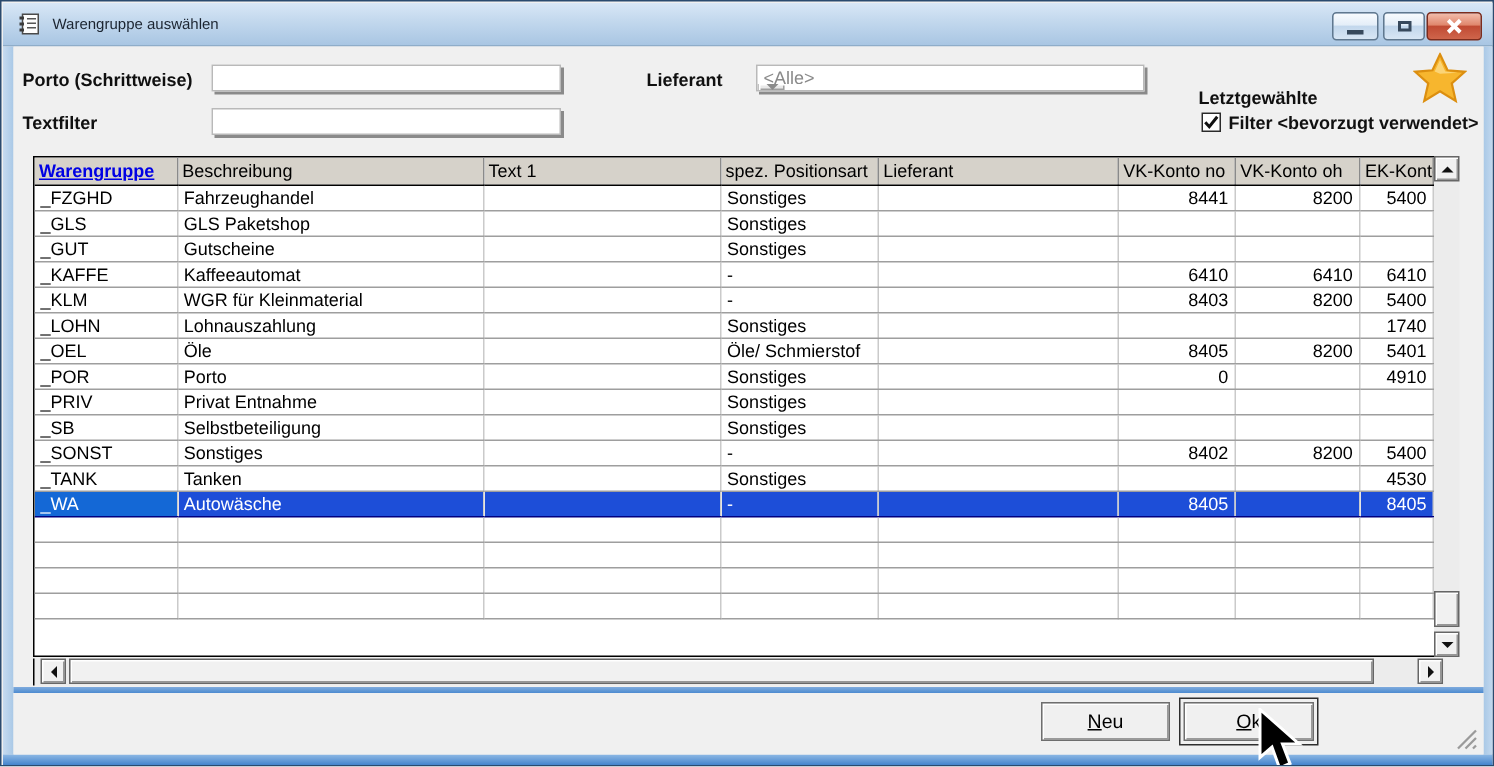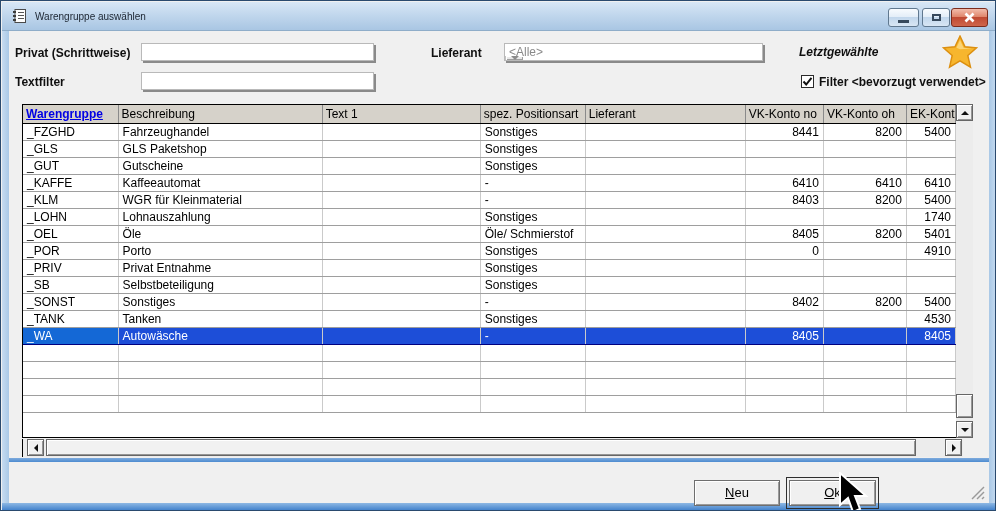--- a/index.html
+++ b/index.html
@@ -53,21 +53,21 @@
 
   
   .vscroll{position:absolute;left:947px;top:73px;width:17px;height:334px;background:#ececec;}
   .hscroll{position:absolute;left:13px;top:408px;width:941px;height:18px;background:#ececec;border-left:1px solid #000;}
   .sbtn{position:absolute;background:#f1f1f1;border:1px solid #666;
     box-shadow:inset 1px 1px 0 #fff,inset -1px -1px 0 #969696;display:flex;align-items:center;justify-content:center;}
   .thumb{position:absolute;background:#f1f1f1;border:1px solid #666;
     box-shadow:inset 1px 1px 0 #fff,inset -1px -1px 0 #969696;}
 
   
-  .pushbtn{position:absolute;top:18px;height:26px;background:#f0f0f0;border:1px solid #6e6e6e;
+  .pushbtn{position:absolute;top:6px;height:26px;background:#f0f0f0;border:1px solid #6e6e6e;
     box-shadow:inset 1px 1px 0 #fff,inset -1px -1px 0 #9a9a9a;font-size:13px;color:#000;
     text-align:center;line-height:24px;cursor:default;}
   .pushbtn u{text-decoration:underline;}
   .default{outline:1px solid #2e2e2e;outline-offset:2px;}
   .grip{position:absolute;right:4px;bottom:3px;width:14px;height:14px;}
   .cursor{position:absolute;left:836px;top:471px;z-index:50;pointer-events:none;}
 </style>
 </head>
 <body>
 
@@ -96,35 +96,35 @@
       <path d="M1.5 1.5 L9.5 9.5 M9.5 1.5 L1.5 9.5" stroke="#fff" stroke-width="2.6"></path>
     </svg>
   </div>
 
   <div class="b-left"></div>
   <div class="b-right"></div>
   <div class="b-bottom"></div>
 
   <div class="client">
 
-    <span class="lbl" style="left:6px;top:15px;">Privat (Schrittweise)</span>
+    <span class="lbl" style="left:6px;top:15px;">Porto (Schrittweise)</span>
     <input class="field" style="left: 132px; top: 12px; width: 233px;" value="">
 
     <span class="lbl" style="left:6px;top:44px;">Textfilter</span>
     <input class="field" style="left: 132px; top: 41px; width: 233px;" value="">
 
     <span class="lbl" style="left:422px;top:15px;">Lieferant</span>
     <div class="combo" style="left:495px;top:12px;width:259px;">
       <span class="val">&lt;Alle&gt;</span>
       <span class="drop">
         <span class="arr down"></span>
       </span>
     </div>
 
-    <span class="lbl" style="left:790px;top:14px;font-style:italic;">Letztgewählte</span>
+    <span class="lbl" style="left:790px;top:27px;">Letztgewählte</span>
     <svg style="position:absolute;left:933px;top:4px;" width="36" height="34" viewBox="0 0 24 23">
       <polygon points="12,0.8 15.4,8 23.2,8.7 17.3,13.9 19.1,21.8 12,17.5 4.9,21.8 6.7,13.9 0.8,8.7 8.6,8" fill="#f7b62e" stroke="#dc8f10" stroke-width="1"></polygon>
       <polygon points="12,3.4 14.4,8.6 19.9,9.1 12,9.6 9.6,8.6" fill="#fbd476" stroke="none"></polygon>
     </svg>
 
     <span class="checkbox" style="left:792px;top:44px;">
       <svg width="11" height="11" viewBox="0 0 11 11">
         <polyline points="1.5,5.5 4.2,8.5 9.5,1.8" fill="none" stroke="#111" stroke-width="2"></polyline>
       </svg>
     </span>

